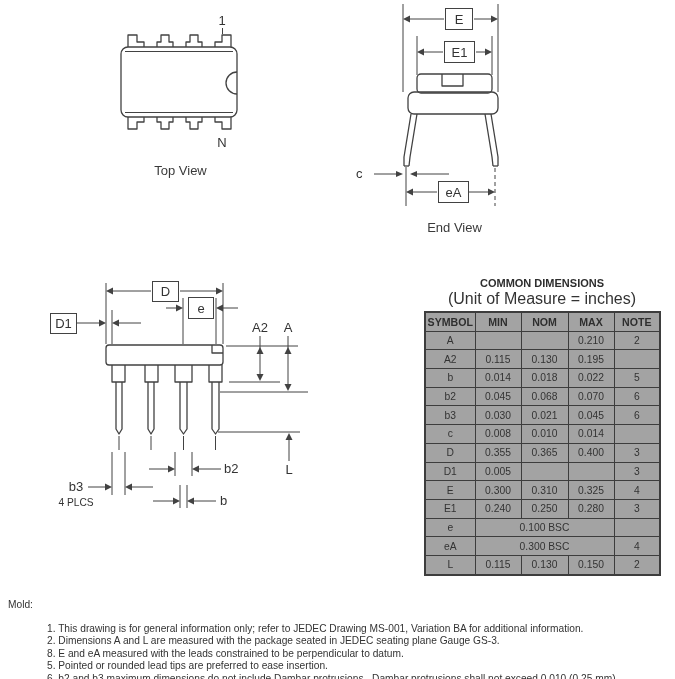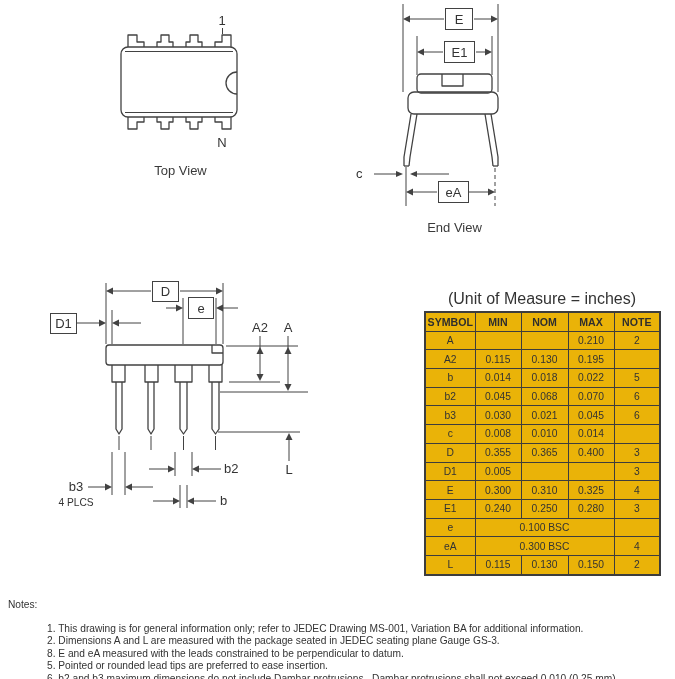--- a/index.html
+++ b/index.html
@@ -13,21 +13,21 @@
   .dimbox { position:absolute; border:1.4px solid #424242; background:#fff; color:#333;
             font-size:13px; display:flex; align-items:center; justify-content:center; box-sizing:border-box; }
   .dimlbl { position:absolute; color:#333; font-size:13px; line-height:13px; }
   .ctr { text-align:center; }
   .viewcap { position:absolute; color:#3a3a3a; font-size:13px; text-align:center; width:105px; }
   .tbl-title { position:absolute; left:424px; top:277px; width:236px; text-align:center;
                font-size:11px; font-weight:bold; color:#2e2e2e; }
   .tbl-sub   { position:absolute; left:424px; top:290px; width:236px; text-align:center;
                font-size:16px; color:#333; }
   table.dim-table { position:absolute; left:424px; top:311px; border-collapse:collapse;
-                    table-layout:fixed; background:#eab308; border:2px solid #3d3d3d; }
+                    table-layout:fixed; background:#a3a3a3; border:2px solid #3d3d3d; }
   table.dim-table th, table.dim-table td {
       border:1.2px solid #3d3d3d; height:17.7px; padding:0; text-align:center;
       font-size:10.3px; color:#333; overflow:hidden; }
   table.dim-table th { font-weight:bold; font-size:10.6px; color:#2e2e2e; }
   .notes-label { position:absolute; left:8px; top:599px; font-size:10.2px; color:#333; }
   .notes-list  { position:absolute; left:47px; top:623px; width:624px; }
   .note-line   { font-size:10.2px; line-height:12.45px; color:#333; white-space:pre-wrap; }
 </style>
 </head>
 <body>
@@ -183,20 +183,21 @@
   <div class="dimbox" style="left:188px;top:297px;width:26px;height:22px">e</div>
   <div class="dimbox" style="left:50px;top:313px;width:27px;height:21px">D1</div>
   <div class="dimlbl ctr" style="left:249px;top:321px;width:22px">A2</div>
   <div class="dimlbl ctr" style="left:281px;top:321px;width:14px">A</div>
   <div class="dimlbl ctr" style="left:282px;top:463px;width:14px">L</div>
   <div class="dimlbl" style="left:224px;top:462px">b2</div>
   <div class="dimlbl" style="left:220px;top:494px">b</div>
   <div class="dimlbl ctr" style="left:64px;top:480px;width:24px">b3</div>
   <div class="dimlbl ctr" style="left:50px;top:496px;width:52px;font-size:10.2px">4 PLCS</div>
 
+  <div class="tbl-title">COMMON DIMENSIONS</div>
   <div class="tbl-sub">(Unit of Measure = inches)</div>
 
   <table class="dim-table">
     <colgroup>
       <col style="width:50px">
         <col style="width:46px">
         <col style="width:47px">
       <col style="width:46px">
         <col style="width:46px">
     </colgroup>
@@ -293,21 +294,21 @@
       <tr>
           <td>L</td>
           <td>0.115</td>
           <td>0.130</td>
           <td>0.150</td>
           <td>2</td>
         </tr>
     </tbody>
   </table>
 
-  <div class="notes-label">Notes:</div>
+  <div class="notes-label">Mold:</div>
   <div class="notes-list">
     <div class="note-line">1. This drawing is for general information only; refer to JEDEC Drawing MS-001, Variation BA for additional information.</div>
     <div class="note-line">2. Dimensions A and L are measured with the package seated in JEDEC seating plane Gauge GS-3.</div>
     <div class="note-line">8. E and eA measured with the leads constrained to be perpendicular to datum.</div>
     <div class="note-line">5. Pointed or rounded lead tips are preferred to ease insertion.</div>
     <div class="note-line">6. b2 and b3 maximum dimensions do not include Dambar protrusions.  Dambar protrusions shall not exceed 0.010 (0.25 mm).</div>
   </div>
 
 </div>
 

